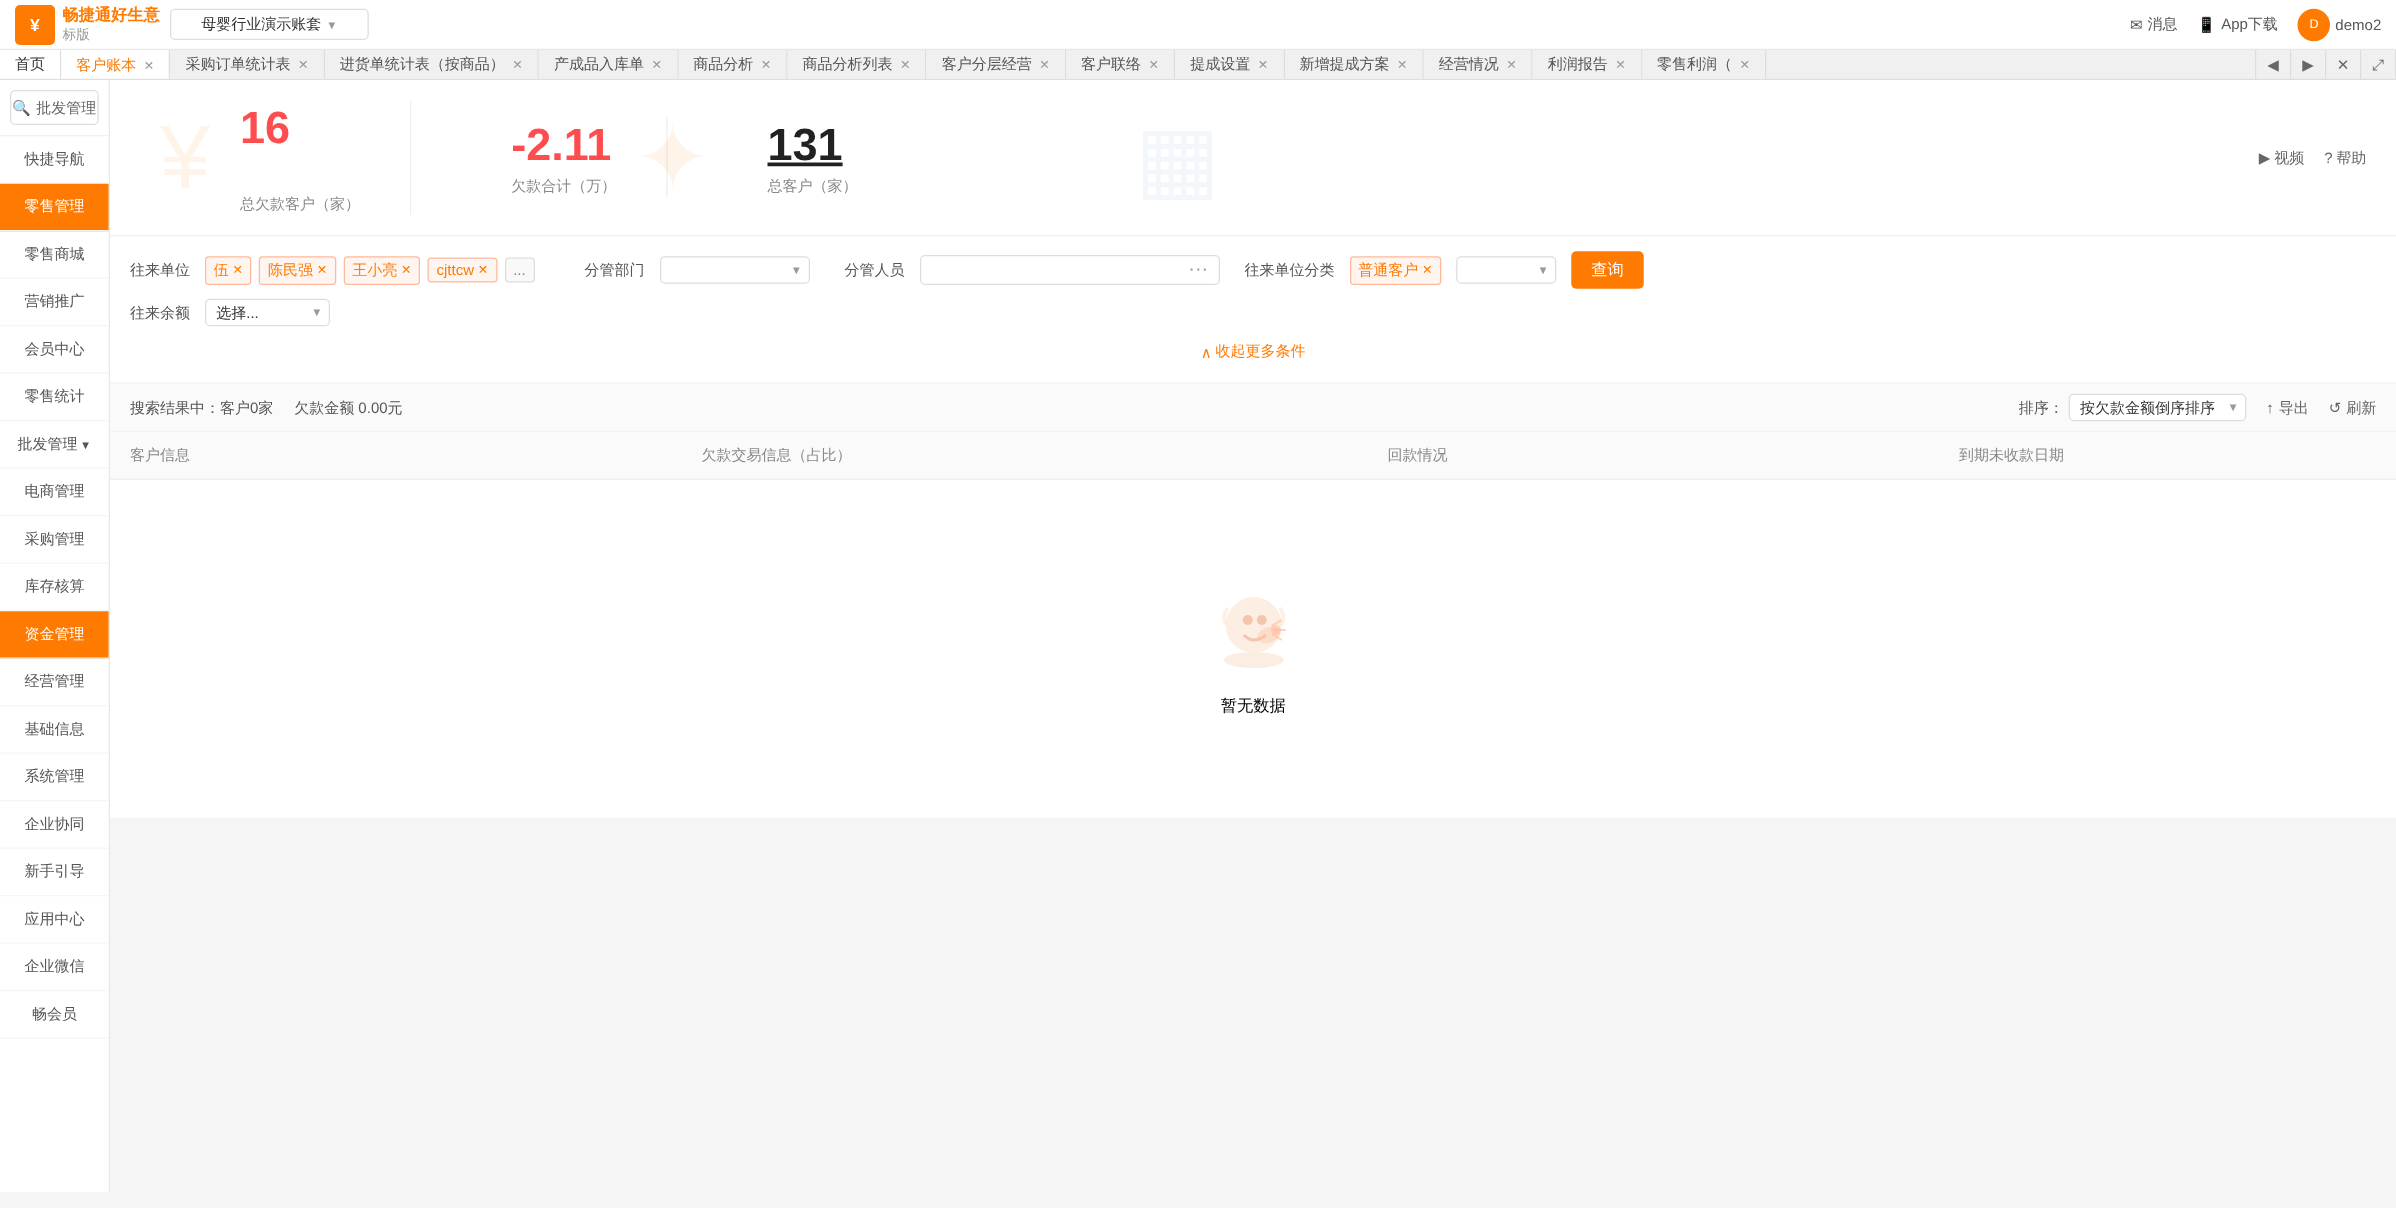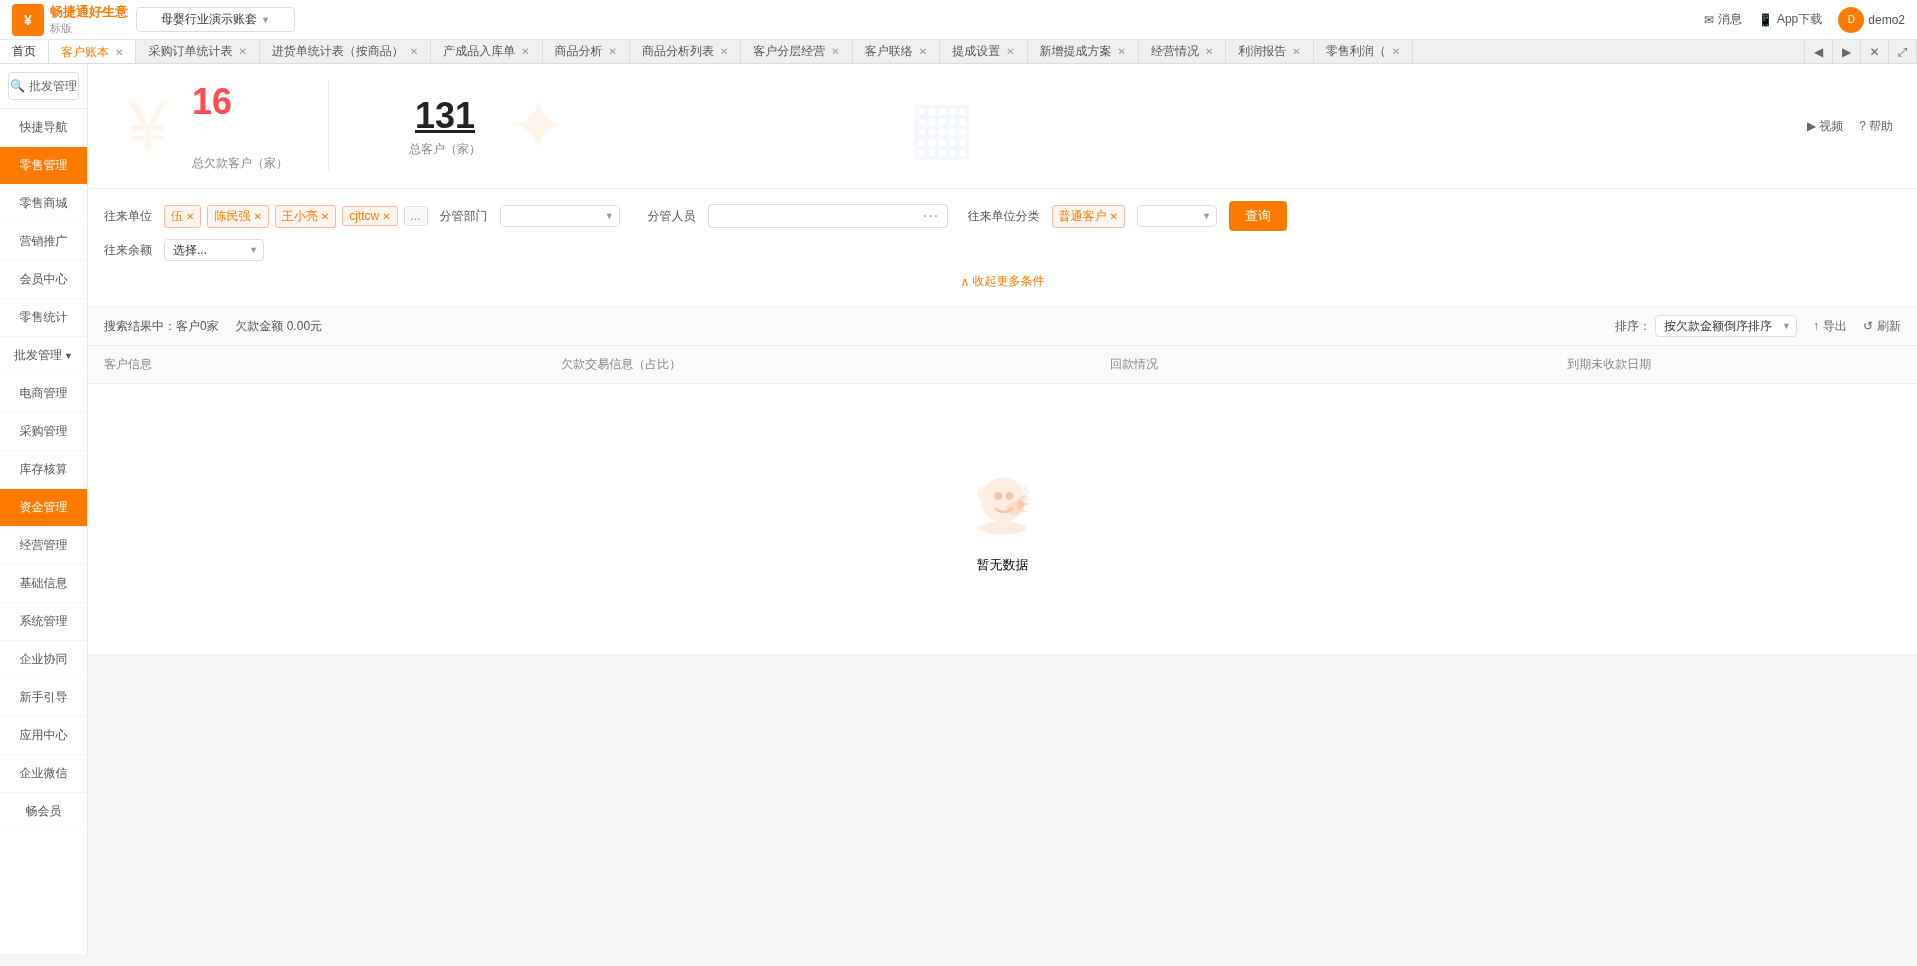--- a/index.html
+++ b/index.html
@@ -443,24 +443,28 @@
 
       <div style="position:absolute;left:40px;top:50%;transform:translateY(-50%);opacity:0.08;font-size:72px;color:#ff7a00;pointer-events:none;">¥</div>
 
       <div class="stat-block" style="padding-left:80px;gap:28px;">
         <div class="stat-value">16</div>
         <div class="stat-label">总欠款客户（家）</div>
       </div>
 
       <div style="position:absolute;left:420px;top:50%;transform:translateY(-50%);opacity:0.08;font-size:72px;color:#ff7a00;pointer-events:none;">✦</div>
 
+      <div class="stat-block" style="padding-left:80px;">
+        <div class="stat-value" style="color:#ff4d4f;">-2.11</div>
+        <div class="stat-label">欠款合计（万）</div>
+      </div>
 
       <div style="position:absolute;left:820px;top:50%;transform:translateY(-50%);opacity:0.07;font-size:72px;color:#6699cc;pointer-events:none;">▦</div>
 
-      <div class="stat-block" style="padding-left:80px;border-right:none;align-items:center;">
+      <div class="stat-block" style="padding-left:80px;border-right:none;">
         <div class="stat-value dark">131</div>
         <div class="stat-label">总客户（家）</div>
       </div>
 
       <div class="stats-right-actions">
         <span>
           <span>▶</span>
           <span>视频</span>
         </span>
         <span>
@@ -487,21 +491,21 @@
             <span class="tag-close">✕</span>
           </div>
           <div class="filter-tag">
             <span>cjttcw</span>
             <span class="tag-close">✕</span>
           </div>
           <div class="filter-tag more">
             <span>...</span>
           </div>
         </div>
-        <span class="filter-label" style="margin-left:0;">分管部门</span>
+        <span class="filter-label" style="margin-left:28px;">分管部门</span>
         <div class="filter-select-wrapper">
           <select class="filter-select">
             <option value=""></option>
           </select>
         </div>
         <span class="filter-label" style="margin-left:16px;">分管人员</span>
         <div class="filter-input-wrapper">
           <input type="text" placeholder="" style="">
           <span class="more-dots">···</span>
         </div>

